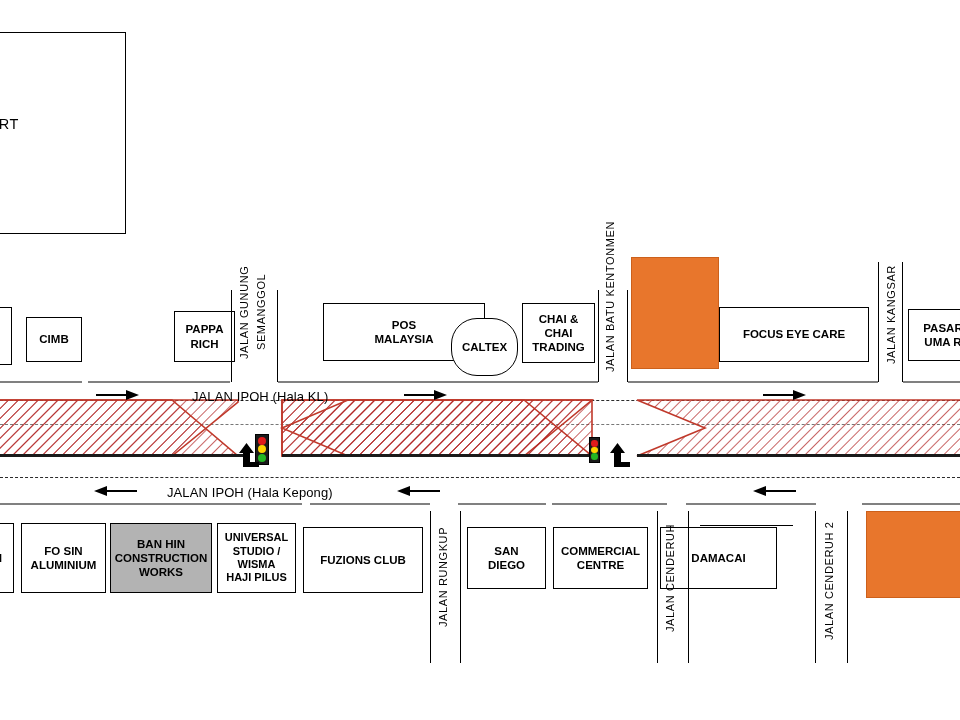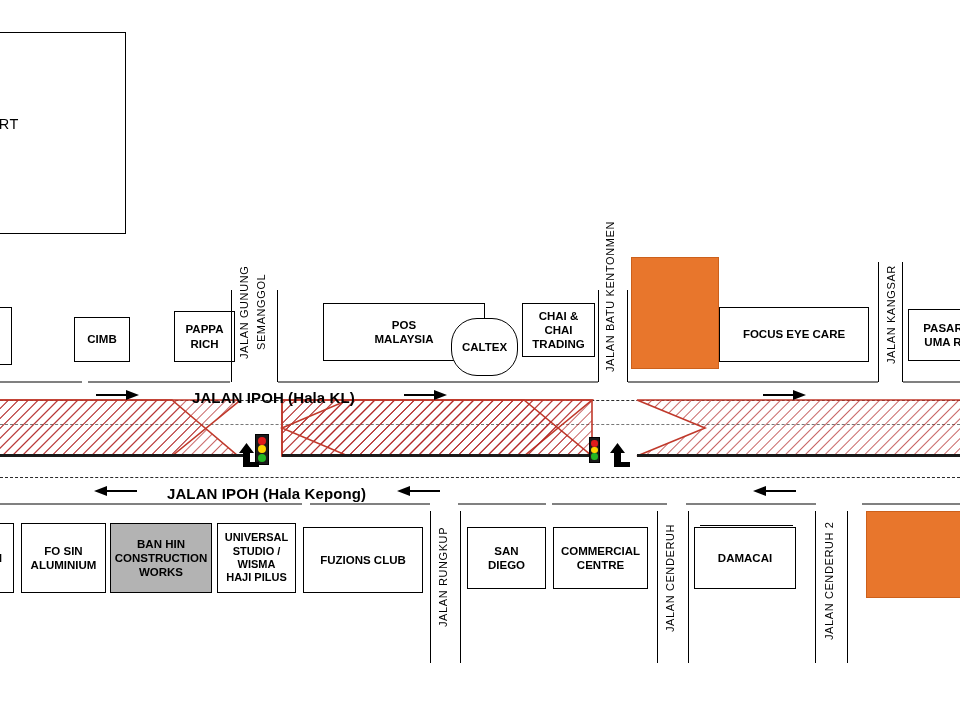--- a/index.html
+++ b/index.html
@@ -48,21 +48,21 @@
   .road-dash{
     position:absolute;left:0;width:960px;height:0;
     border-top:1.6px dashed #2b2b2b;
   }
   .centerline{
     position:absolute;height:2.6px;background:#1a1a1a;
   }
 
   
   .roadname{
-    position:absolute;font-size:15px;font-weight:700;white-space:nowrap;
+    position:absolute;font-size:13px;font-weight:400;white-space:nowrap;
     letter-spacing:.1px;
     text-align:right;
   }
 
   
   .arrow{position:absolute;height:14px;}
   .arrow svg{display:block;}
 
   
   .tl{
@@ -85,40 +85,40 @@
 
   <div class="legend">
     <div class="legend-line">AN  JALAN</div>
     <div class="legend-line">EMBINAAN  MRT</div>
     <div class="legend-line">SEDIA ADA</div>
     <div class="legend-line">YARAT</div>
   </div>
 
   <div class="lot" style="left:-18px;top:307px;width:30px;height:58px;"></div>
 
-  <div class="lot" style="left:26px;top:317px;width:56px;height:45px;margin-left:48px;">
+  <div class="lot" style="left:26px;top:317px;width:56px;height:45px;">
     <span>CIMB</span>
   </div>
 
 
   <div class="lot" style="left:174px;top:311px;width:61px;height:51px;">
     <span style="white-space:pre-line;">PAPPA
 RICH</span>
   </div>
 
   <div class="lot" style="left:283px;top:303px;width:162px;height:58px;margin-left:40px;">
     <span style="white-space:pre-line;">POS
 MALAYSIA</span>
   </div>
 
   <div class="lot" style="left:451px;top:318px;width:67px;height:58px;border-radius:26px;">
     <span>CALTEX</span>
   </div>
 
-  <div class="lot" style="left:522px;top:303px;width:73px;height:54px;">
+  <div class="lot" style="left:522px;top:303px;width:73px;height:60px;">
     <span style="white-space:pre-line;">CHAI &amp;
 CHAI
 TRADING</span>
   </div>
 
   <div class="lot orange" style="left:631px;top:257px;width:88px;height:112px;"></div>
 
   <div class="lot" style="left:719px;top:307px;width:150px;height:55px;">
     <span>FOCUS EYE CARE</span>
   </div>
@@ -276,21 +276,21 @@
   <div class="lot" style="left:467px;top:527px;width:79px;height:62px;">
     <span style="white-space:pre-line;">SAN
 DIEGO</span>
   </div>
 
   <div class="lot" style="left:553px;top:527px;width:95px;height:62px;">
     <span style="white-space:pre-line;">COMMERCIAL
 CENTRE</span>
   </div>
 
-  <div class="lot" style="left:694px;top:527px;width:102px;height:62px;">
+  <div class="lot" style="left:660px;top:527px;width:117px;height:62px;">
     <span>DAMACAI</span>
   </div>
 
   <div class="lot orange" style="left:866px;top:511px;width:112px;height:87px;"></div>
 
   <div class="vstreet" style="left:437px;top:522px;height:110px;">
     <span>JALAN RUNGKUP</span>
   </div>
   <div class="vstreet" style="left:664px;top:522px;height:112px;">
     <span>JALAN CENDERUH</span>

